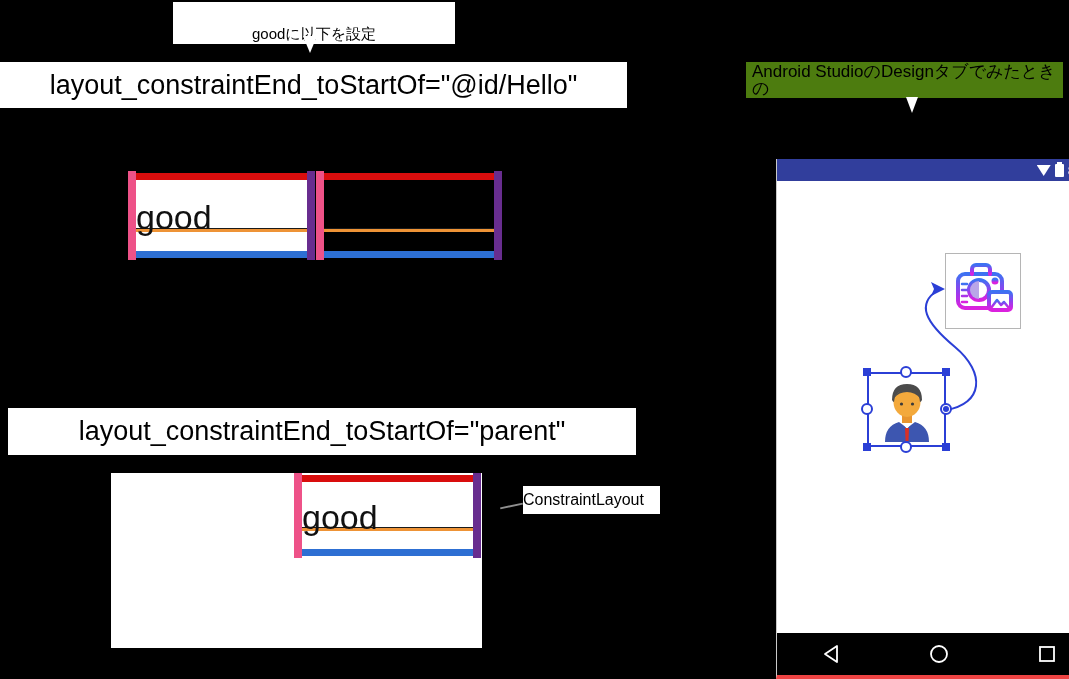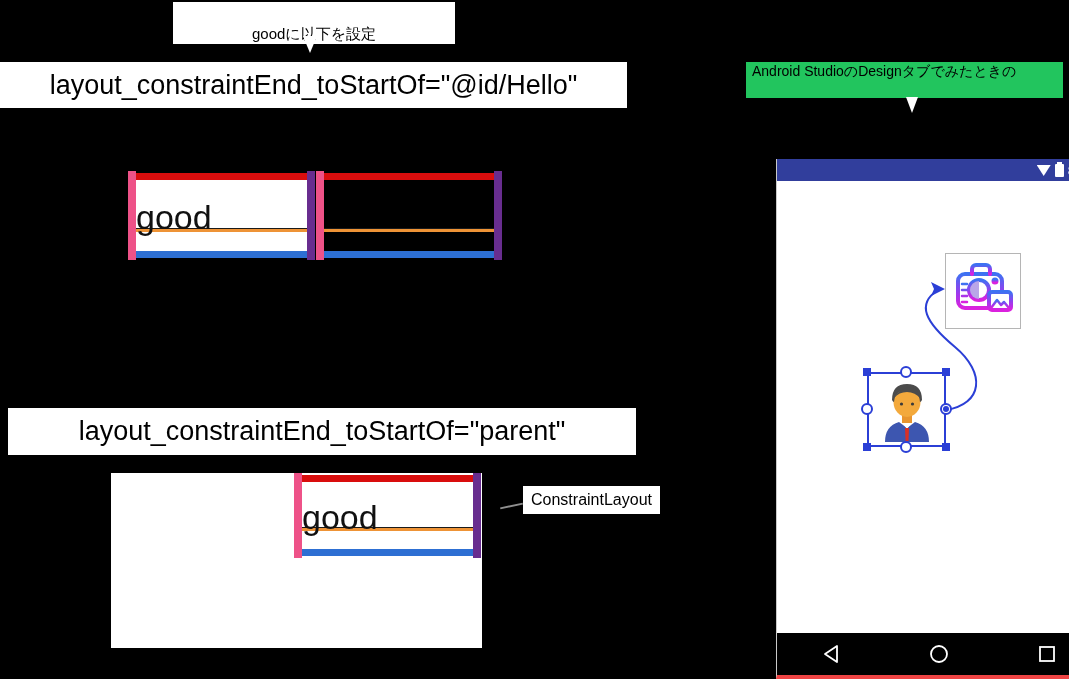--- a/index.html
+++ b/index.html
@@ -43,22 +43,22 @@
 
   
   .sel{border:0;}
   .sel .edge{position:absolute;background:#2B3FD6;}
   .handle{position:absolute;width:8px;height:8px;background:#2B3FD6;}
   .anchor{position:absolute;width:12px;height:12px;border:2px solid #2B3FD6;border-radius:50%;
           background:#fff;box-sizing:border-box;}
   .anchor.connected:before{content:"";position:absolute;left:1px;top:1px;width:6px;height:6px;
           border-radius:50%;background:#2B3FD6;}
 
-  .calloutbox{background:#22c55e;color:#000;font-size:14px;line-height:17px;padding:1px 6px;box-sizing:border-box;}
-  .smalllabel{background:#fff;color:#000;font-size:16px;display:flex;align-items:center;justify-content:center;}
+  .calloutbox{background:#4d7c0f;color:#000;font-size:17px;line-height:17px;padding:1px 6px;box-sizing:border-box;}
+  .smalllabel{background:#fff;color:#000;font-size:16px;display:flex;align-items:center;}
   .connector{background:#8f8f8f;transform:rotate(-12deg);}
 </style>
 </head>
 <body>
 
 <div class="abs whitebox" style="left:173px;top:2px;width:282px;height:42px;display:flex;align-items:flex-end;justify-content:center;font-size:15px;">
   <span>goodに以下を設定</span>
 </div>
 <div class="abs tail" style="left:303px;top:36px;width:14px;height:17px;"></div>
 

